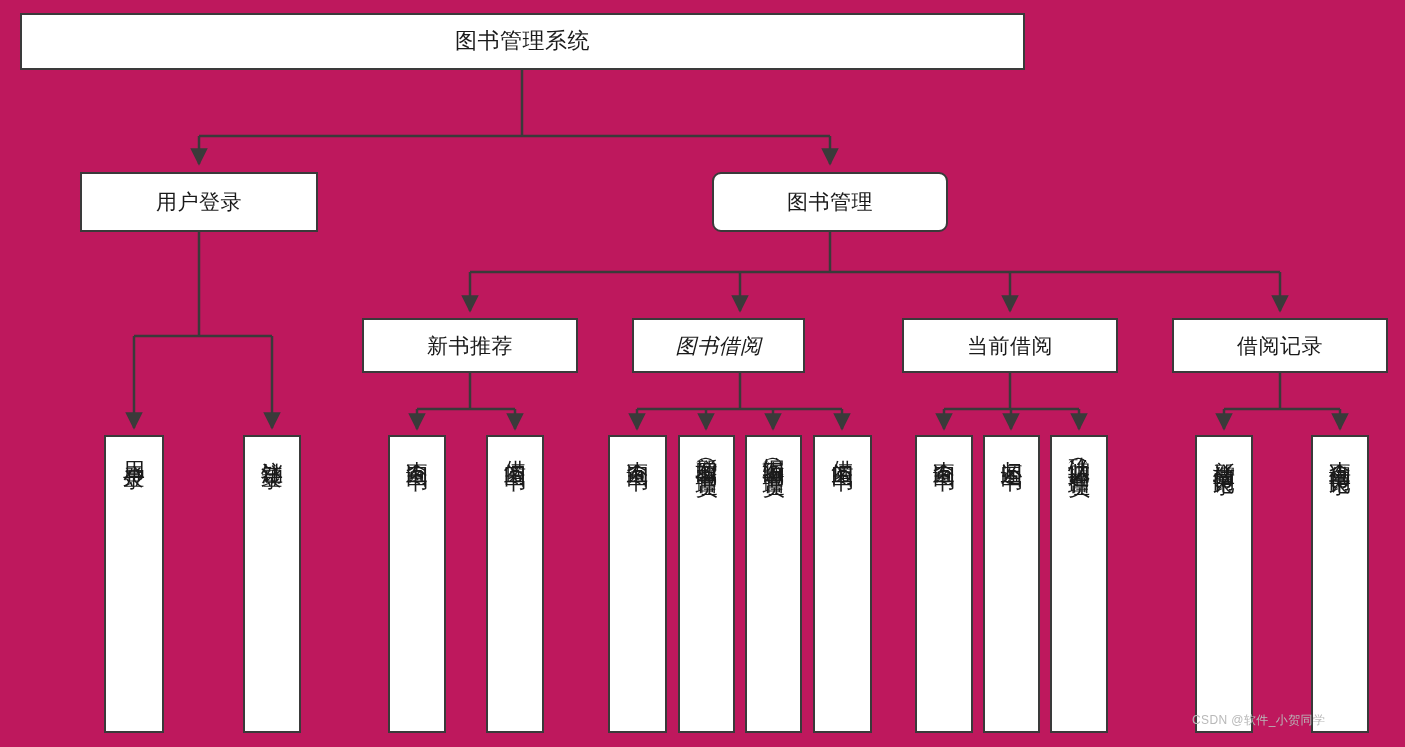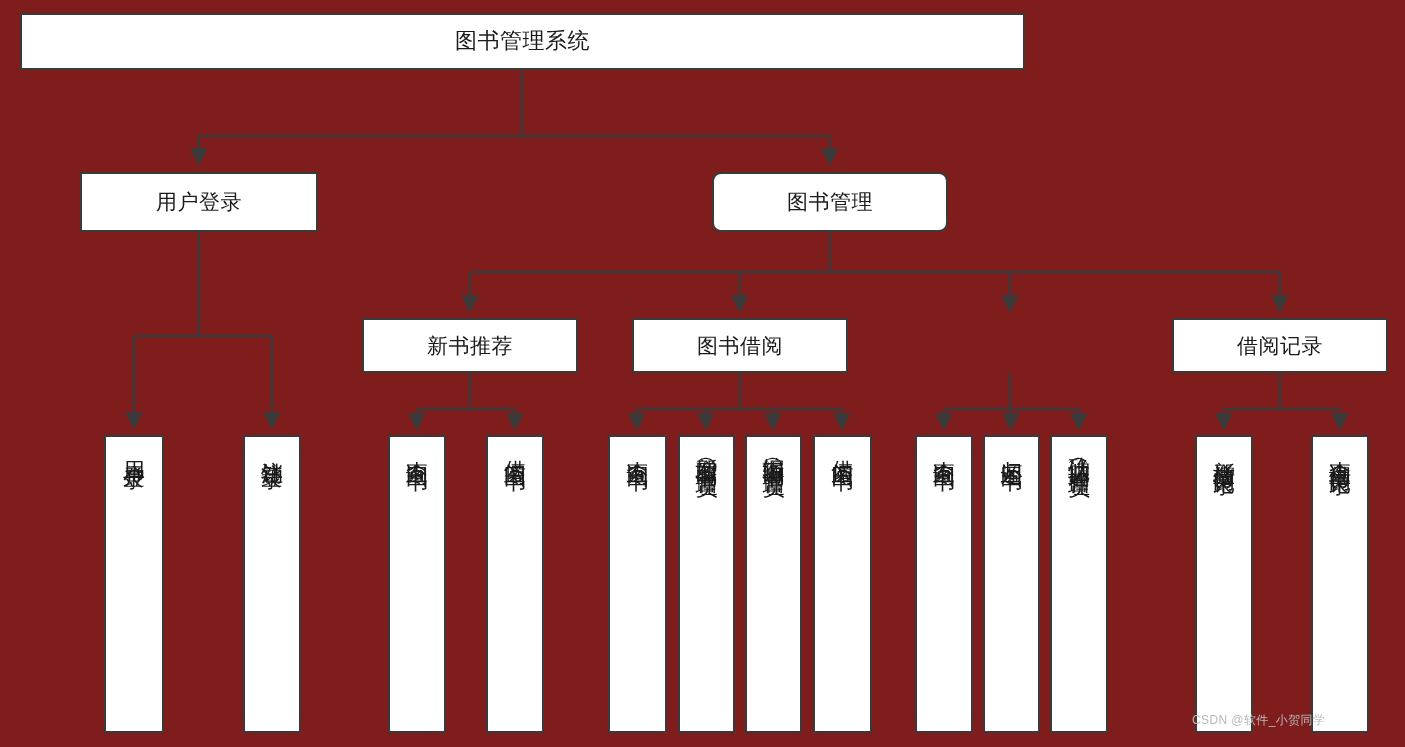--- a/index.html
+++ b/index.html
@@ -7,21 +7,21 @@
     padding: 0;
     background: #ffffff;
   }
   body {
     font-family: "Liberation Sans", "DejaVu Sans", sans-serif;
   }
   #canvas {
     position: relative;
     width: 1405px;
     height: 747px;
-    background: #7f1d1d;
+    background: #be185d;
     overflow: hidden;
   }
   .node {
     position: absolute;
     box-sizing: border-box;
     border: 2.5px solid #3a3a3a;
     background: #ffffff;
     color: #1a1a1a;
     display: flex;
     align-items: center;
@@ -137,22 +137,25 @@
   <div class="node horiz" style="left: 80px; top: 172px; width: 238px; height: 60px;">
     <span class="label">用户登录</span>
   </div>
   <div class="node horiz" style="left: 712px; top: 172px; width: 236px; height: 60px; border-radius: 9px;">
     <span class="label">图书管理</span>
   </div>
 
   <div class="node horiz" style="left: 362px; top: 318px; width: 216px; height: 55px;">
     <span class="label">新书推荐</span>
   </div>
-  <div class="node horiz" style="left: 632px; top: 318px; width: 216px; height: 55px;">
+  <div class="node horiz" style="left: 632px; top: 318px; width: 173px; height: 55px; font-style: italic;">
     <span class="label">图书借阅</span>
+  </div>
+  <div class="node horiz" style="left: 902px; top: 318px; width: 216px; height: 55px;">
+    <span class="label">当前借阅</span>
   </div>
   <div class="node horiz" style="left: 1172px; top: 318px; width: 216px; height: 55px;">
     <span class="label">借阅记录</span>
   </div>
 
   <div class="node vert" style="left: 104px; top: 435px; width: 60px; height: 298px;">
     <span class="label">用户登录</span>
   </div>
   <div class="node vert" style="left: 243px; top: 435px; width: 58px; height: 298px;">
     <span class="label">注销登录</span>

